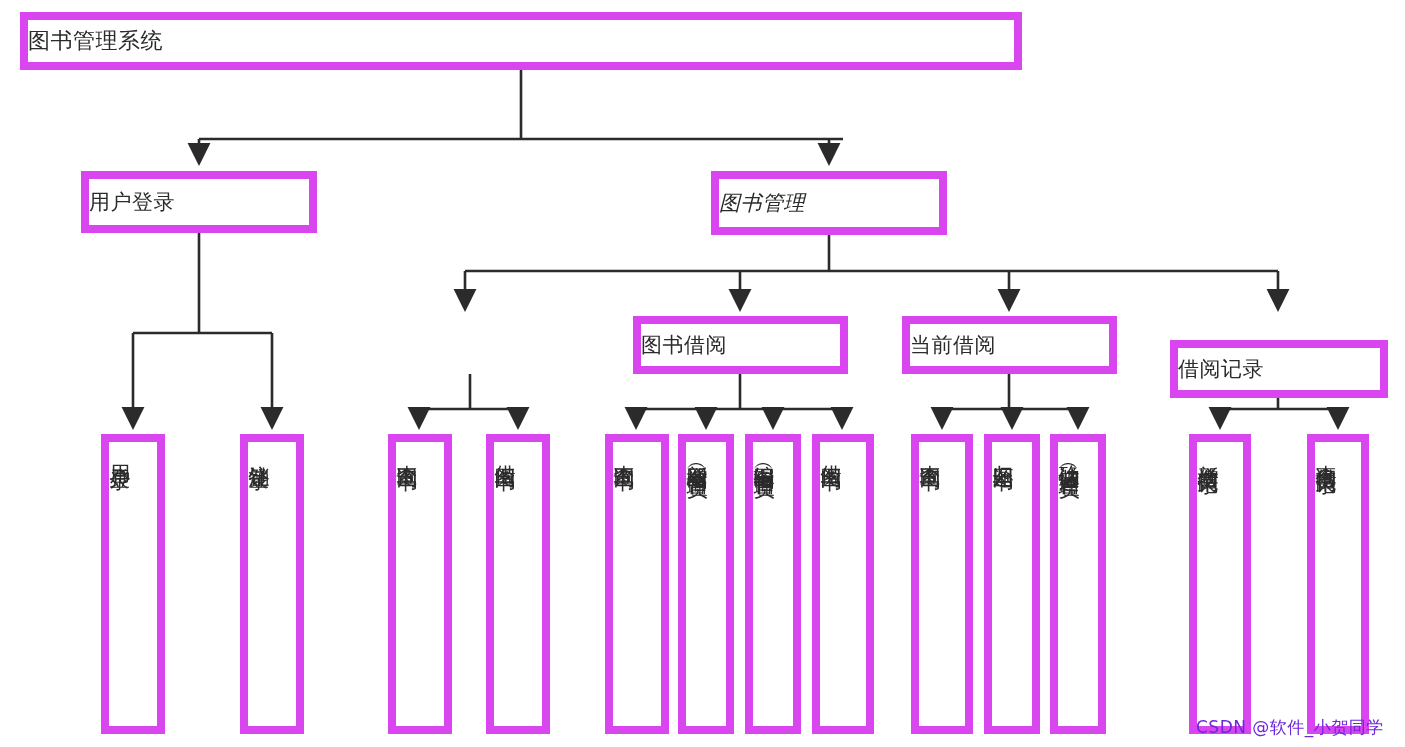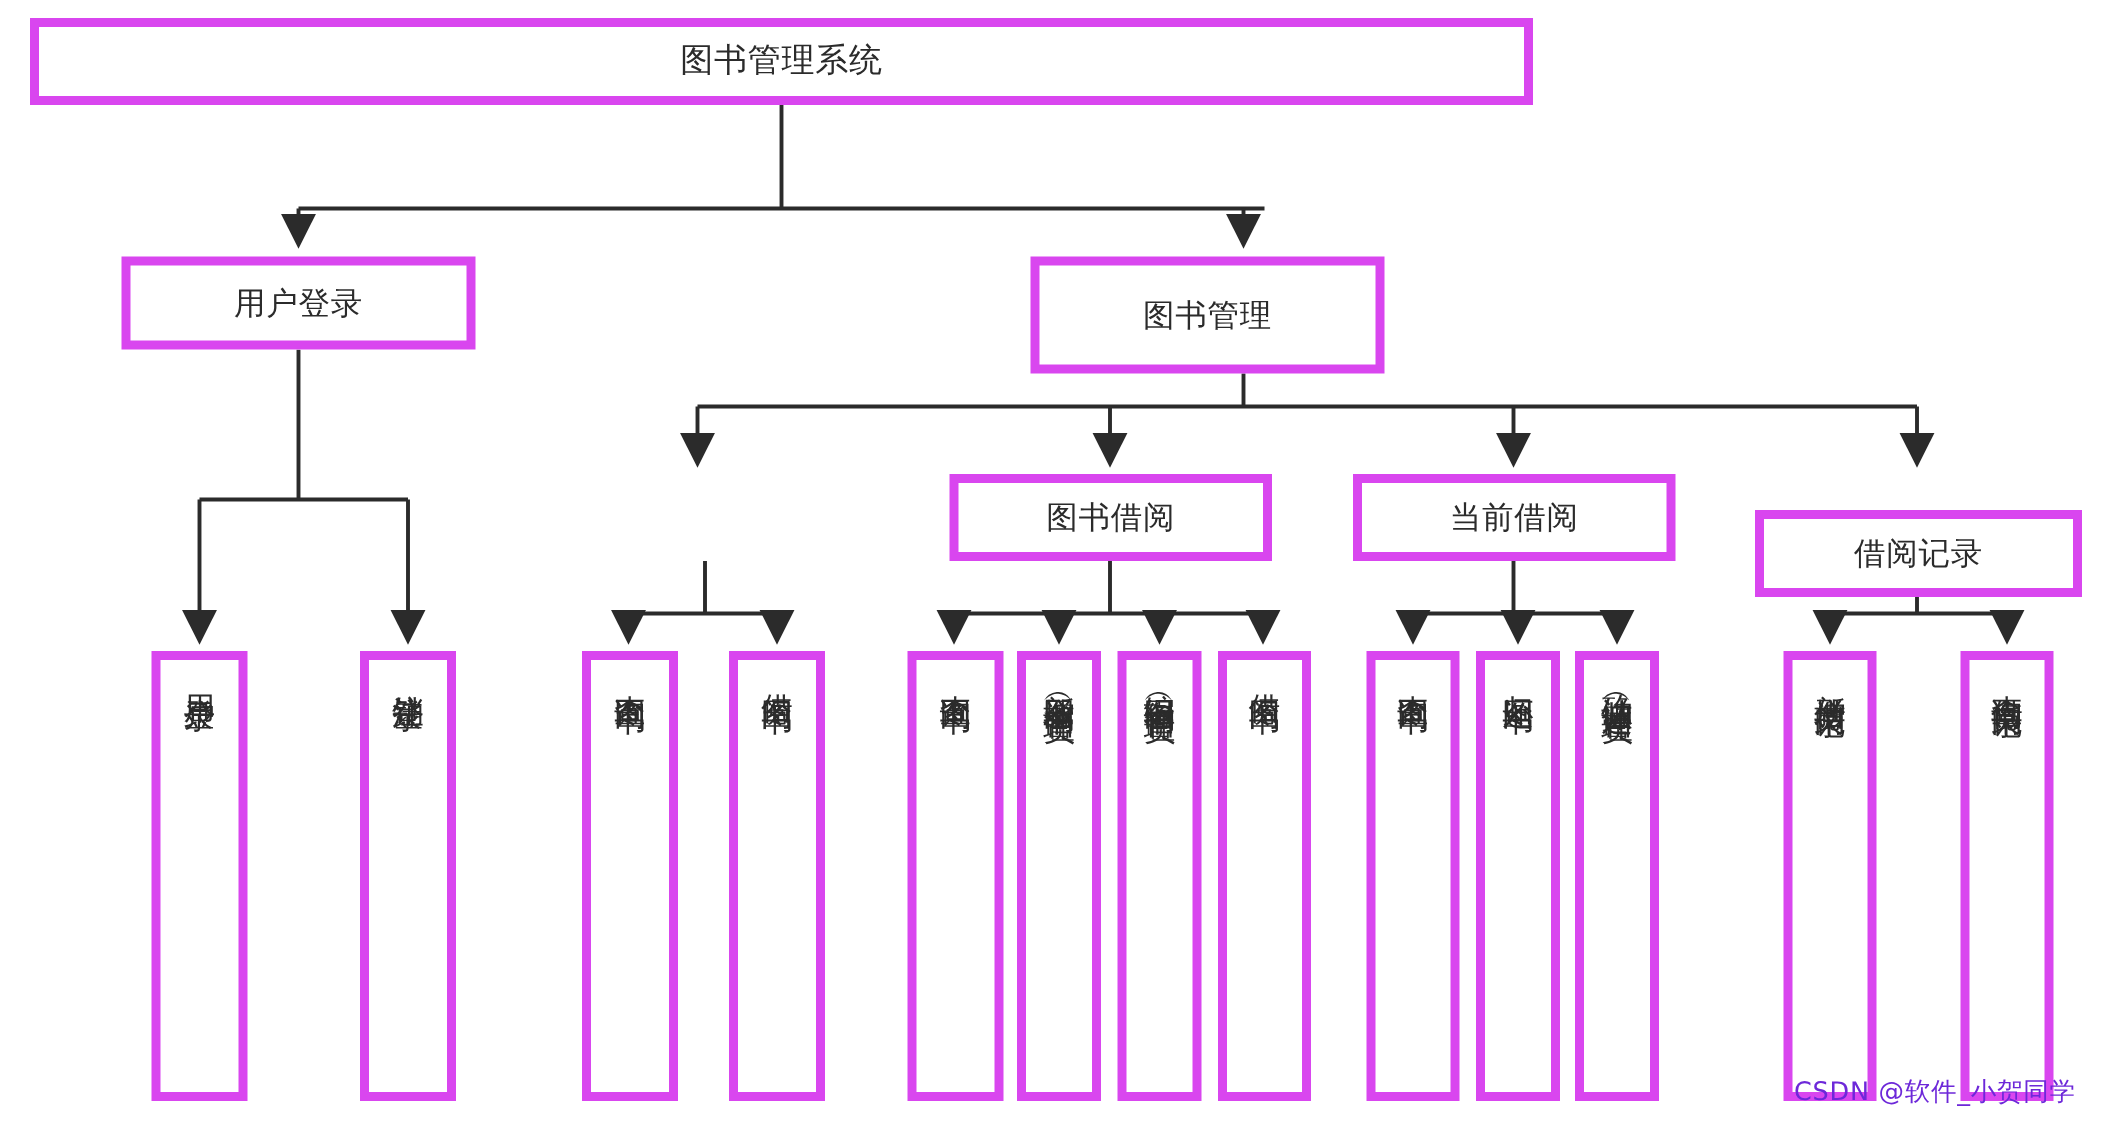--- a/index.html
+++ b/index.html
@@ -22,24 +22,24 @@
     left: 0;
     top: 0;
     width: 1405px;
     height: 747px;
     pointer-events: none;
   }
   .node {
     position: absolute;
     box-sizing: border-box;
     background: #ffffff;
-    border: 6px solid #d946ef;
+    border: 8px solid #d946ef;
     display: flex;
     align-items: center;
-    justify-content: center;
+    justify-content: flex-start;
     z-index: 2;
   }
   .node .label {
     color: #2b2b2b;
     letter-spacing: 0.5px;
     white-space: nowrap;
     line-height: 1.18;
   }
   .node.horizontal .label {
     font-size: 21px;
@@ -126,21 +126,21 @@
     </g>
   </svg>
 
   <div class="node root horizontal" style="left: 20px; top: 12px; width: 1002px; height: 58px;">
     <span class="label">图书管理系统</span>
   </div>
 
   <div class="node horizontal" style="left: 81px; top: 171px; width: 236px; height: 62px;">
     <span class="label">用户登录</span>
   </div>
-  <div class="node horizontal" style="left: 687px; top: 171px; width: 236px; height: 78px;">
+  <div class="node horizontal" style="left: 711px; top: 171px; width: 236px; height: 64px; font-style: italic;">
     <span class="label">图书管理</span>
   </div>
 
   <div class="node horizontal" style="left: 902px; top: 316px; width: 215px; height: 58px;">
     <span class="label">当前借阅</span>
   </div>
   <div class="node horizontal" style="left: 633px; top: 316px; width: 215px; height: 58px;">
     <span class="label">图书借阅</span>
   </div>
   <div class="node horizontal" style="left: 1170px; top: 316px; width: 218px; height: 58px; margin-top: 24px;">

